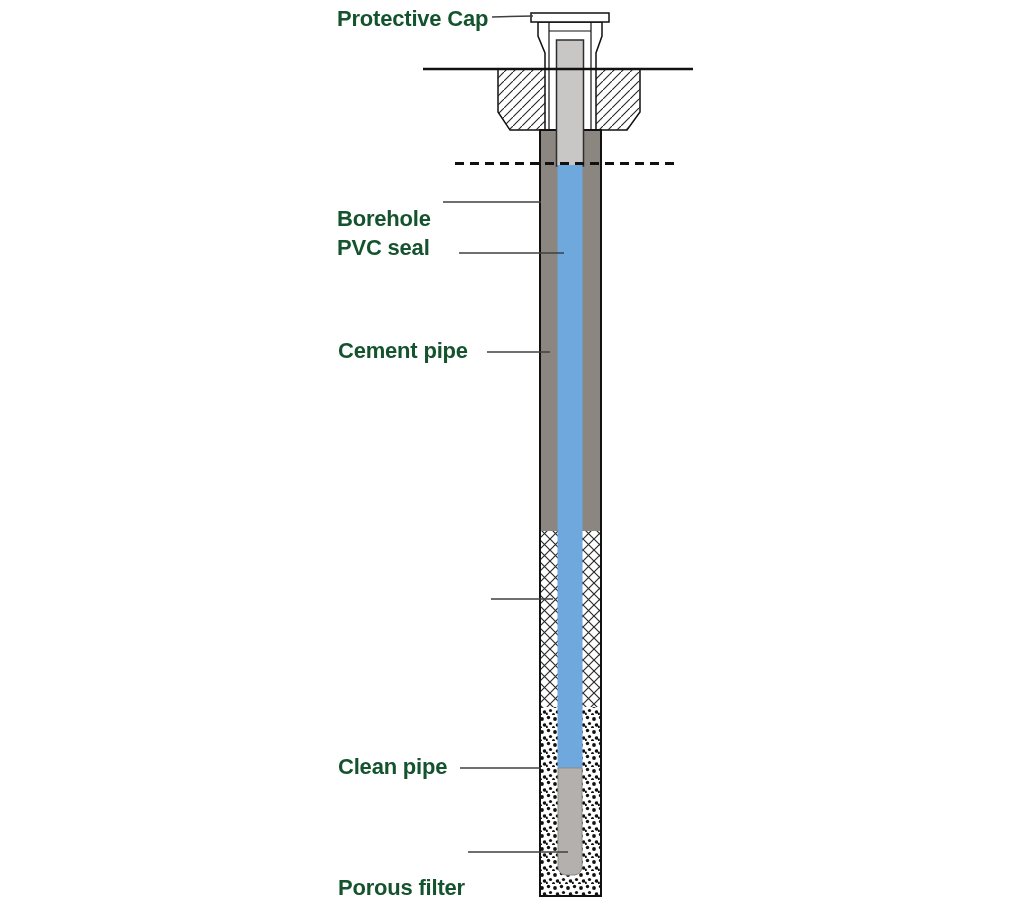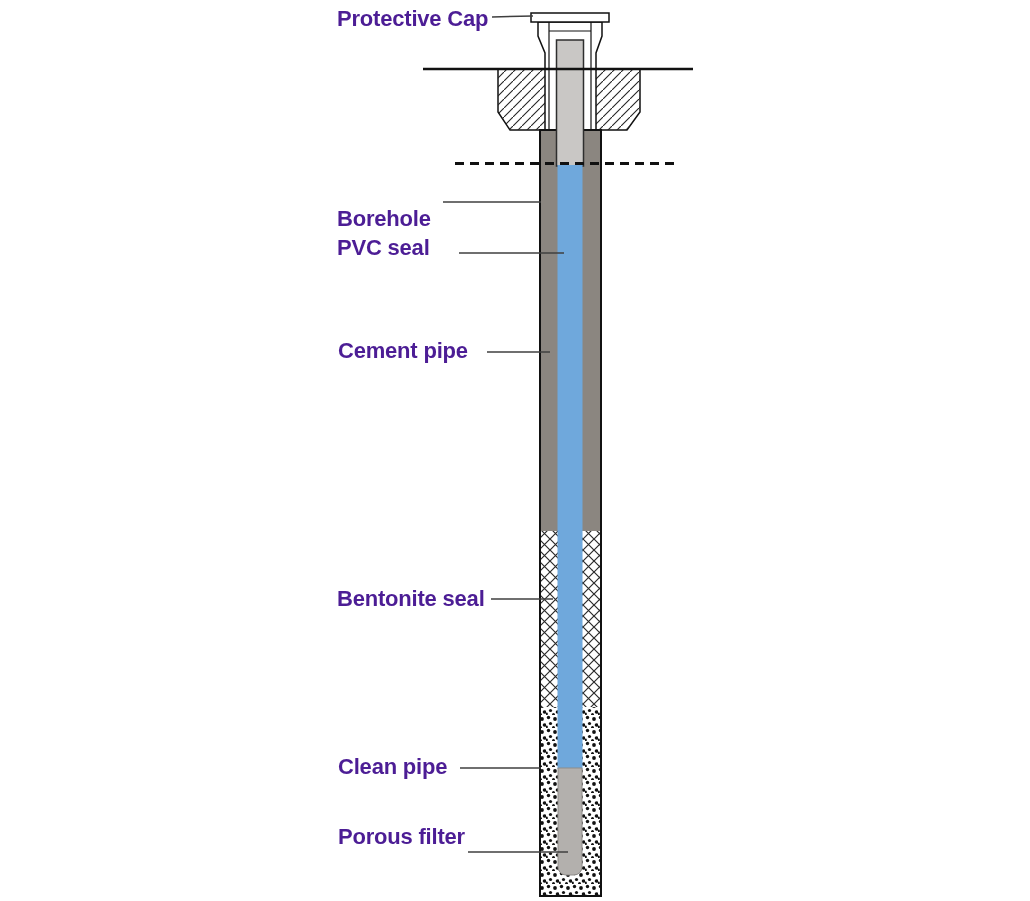--- a/index.html
+++ b/index.html
@@ -8,21 +8,21 @@
     width:1030px;height:901px;
     background:#ffffff;
     font-family:"Liberation Sans","DejaVu Sans",sans-serif;
     overflow:hidden;
   }
   .diagram-svg{position:absolute;left:0;top:0;}
   .label{
     position:absolute;
     font-size:22px;
     font-weight:bold;
-    color:#4c1d95;
+    color:#14532d;
     line-height:26px;
     letter-spacing:-0.2px;
     white-space:nowrap;
   }
 </style>
 </head>
 <body>
 
 <div class="canvas">
 
@@ -89,19 +89,18 @@
 
   <div class="label" style="left:337px;top:6px">Protective Cap</div>
 
 
   <div class="label" style="left:337px;top:206px">Borehole</div>
 
   <div class="label" style="left:337px;top:235px">PVC seal</div>
 
   <div class="label" style="left:338px;top:338px">Cement pipe</div>
 
-  <div class="label" style="left:337px;top:586px">Bentonite seal</div>
 
   <div class="label" style="left:338px;top:754px">Clean pipe</div>
 
-  <div class="label" style="left:338px;top:824px">Porous filter</div>
+  <div class="label" style="left:338px;top:875px">Porous filter</div>
 
 </div>
 
 </body></html>

